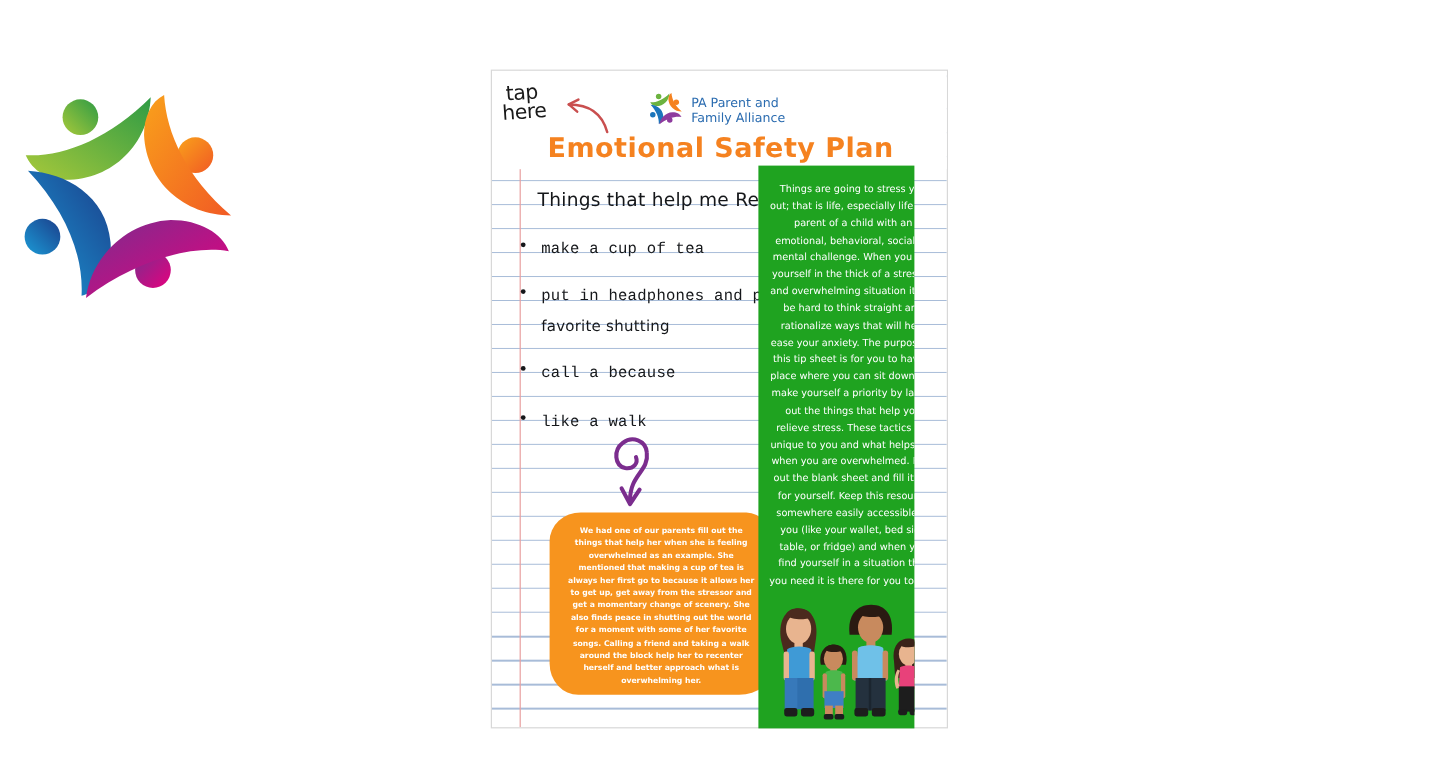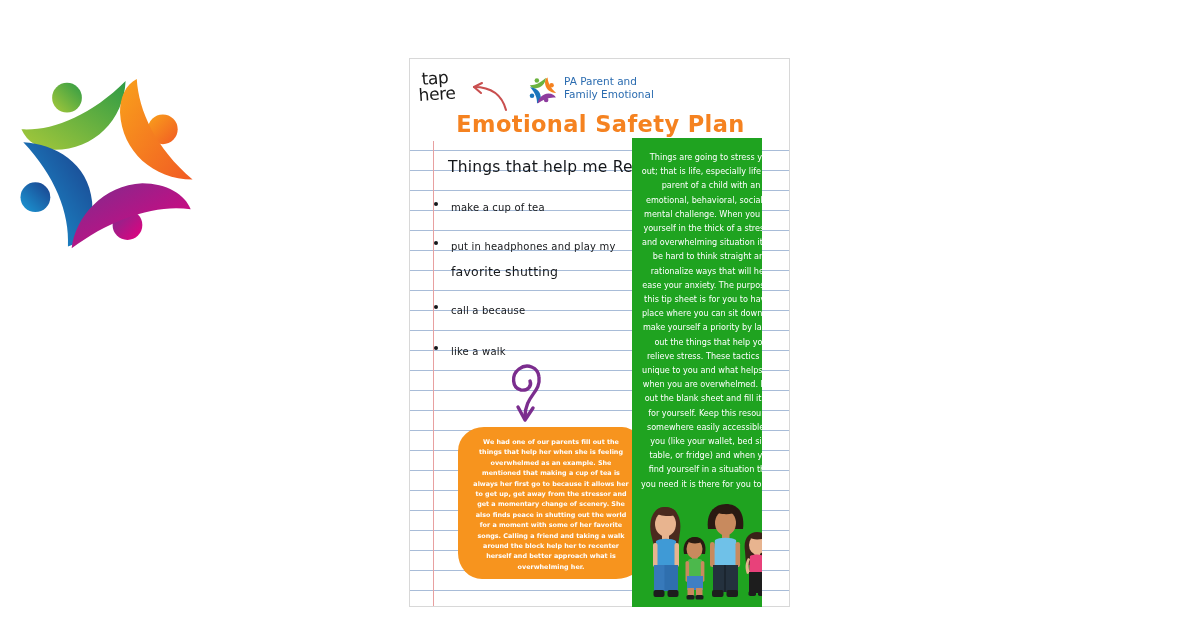--- a/index.html
+++ b/index.html
@@ -96,24 +96,24 @@
     position: absolute;
     left: 58px;
     top: 22px;
     width: 40px;
     height: 32px;
     z-index: 6;
   }
 
   #org-logo-block {
     position: absolute;
-    left: 118px;
+    left: 130px;
     top: 16px;
     display: flex;
-    align-items: flex-start;
+    align-items: flex-end;
     gap: 6px;
     z-index: 6;
   }
   #org-logo-mark { width: 30px; height: 30px; flex: 0 0 auto; }
   #org-logo-text {
     font-family: "DejaVu Sans", sans-serif;
     font-size: 10.5px;
     line-height: 12.5px;
     color: #2b6cb0;
     white-space: nowrap;
@@ -165,23 +165,24 @@
     top: 4px;
     width: 4px;
     height: 4px;
     border-radius: 50%;
     background: #15171a;
   }
   .list-item .txt {
     position: absolute;
     left: 17px;
     top: -3px;
-    font-size: 10px;
+    font-size: 13px;
     line-height: 25px;
     white-space: nowrap;
+    font-family: Liberation Mono, monospace;
   }
   .list-item .txt2 {
     position: absolute;
     left: 17px;
     top: 22px;
     font-size: 12.5px;
     line-height: 25px;
     white-space: nowrap;
   }
 
@@ -319,21 +320,21 @@
         <path d="M8 72 C 40 74, 82 58, 120 20 C 118 62, 86 94, 44 94 C 28 94, 14 86, 8 72 Z" fill="#6cb33f"></path>
         <circle cx="160" cy="72" r="16" fill="#f58220"></circle>
         <path d="M132 18 C 134 52, 152 92, 192 126 C 150 126, 116 96, 114 54 C 114 38, 120 24, 132 18 Z" fill="#f58220"></path>
         <circle cx="23" cy="145" r="16" fill="#1b75bb"></circle>
         <path d="M10 86 C 44 88, 80 108, 84 150 C 86 176, 74 194, 58 198 C 60 162, 44 122, 10 86 Z" fill="#1b75bb"></path>
         <circle cx="122" cy="175" r="16" fill="#8e3c9e"></circle>
         <path d="M62 200 C 66 166, 96 132, 138 130 C 164 130, 184 142, 190 158 C 154 152, 104 168, 62 200 Z" fill="#8e3c9e"></path>
       </svg>
       <div id="org-logo-text">
         <span class="l">PA Parent and</span>
-        <span class="l">Family Emotional</span>
+        <span class="l">Family Alliance</span>
       </div>
     </div>
 
     <div id="plan-title">Emotional Safety Plan</div>
 
     <div id="relax-list">
       <div id="list-heading" class="hw">Things that help me Relax</div>
 
       <div class="list-item" style="top:57px;">
         <span class="bullet"></span>

